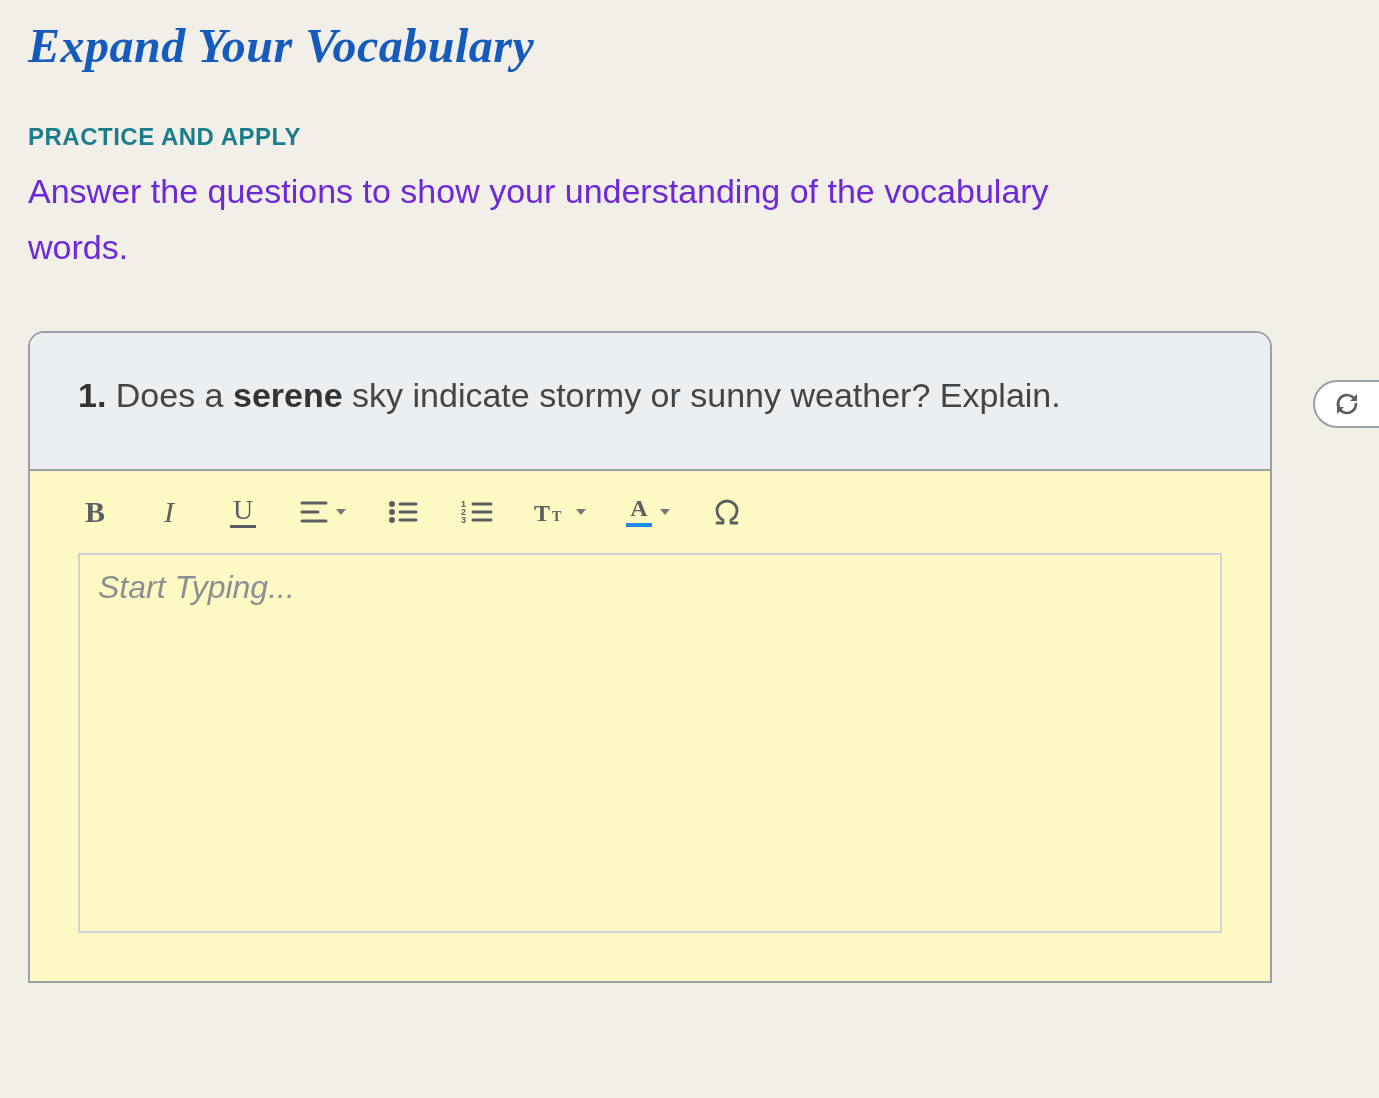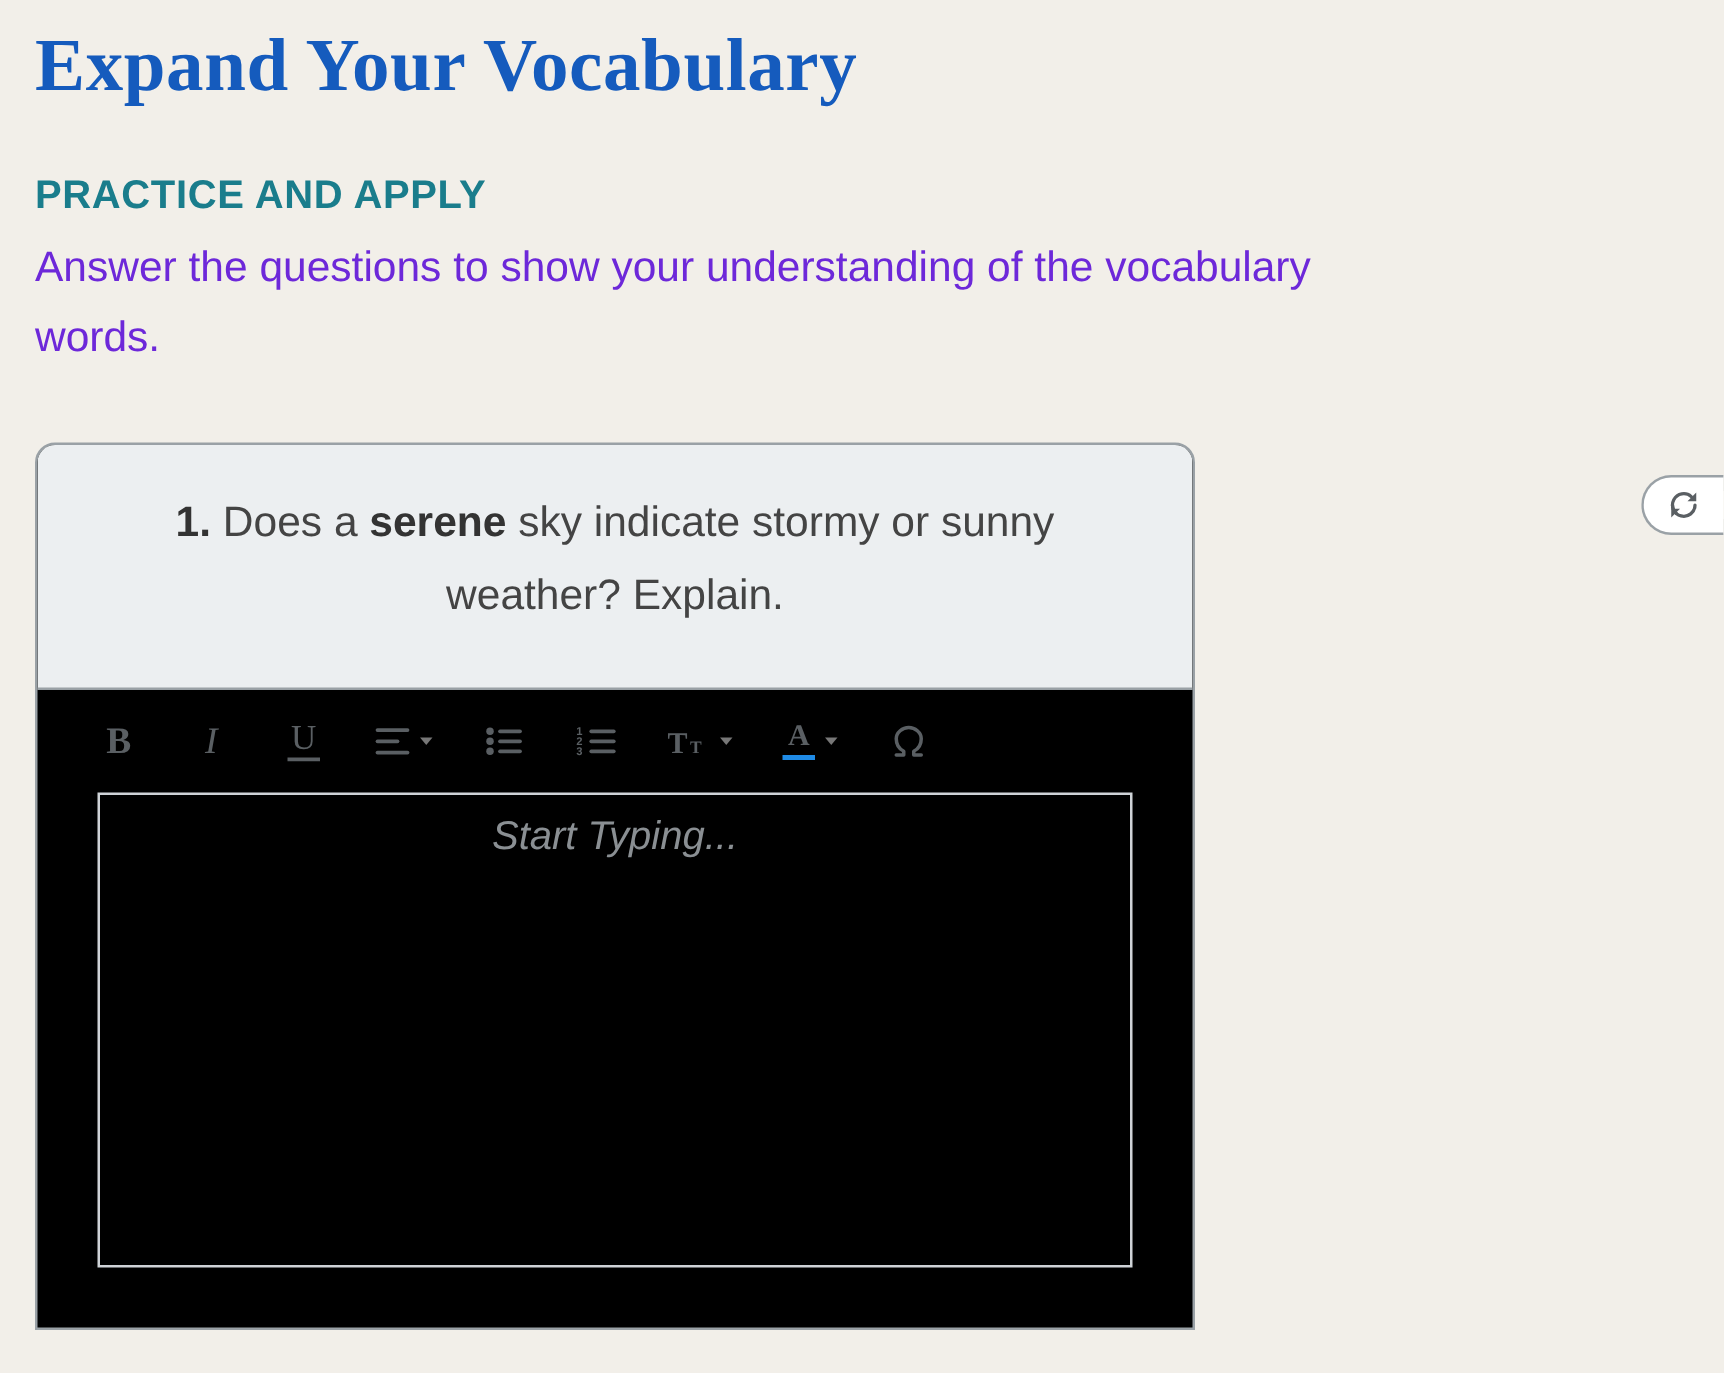--- a/index.html
+++ b/index.html
@@ -24,47 +24,47 @@
   .page {
     position: relative;
     width: 1379px;
     min-height: 1098px;
     padding: 18px 28px 0 28px;
   }
   h1.title {
     margin: 0 0 28px 0;
     font-family: Georgia, "Times New Roman", serif;
     font-weight: 900;
-    font-size: 60px;
+    font-size: 48px;
     color: var(--title-blue);
     letter-spacing: 0.5px;
+    font-style: italic;
   }
   .subtitle {
     margin: 50px 0 10px 0;
-    font-size: 32px;
+    font-size: 24px;
     font-weight: 700;
     color: var(--teal);
     letter-spacing: 0.5px;
   }
   .instructions {
     font-size: 34px;
     line-height: 1.65;
     color: #6d28d9;
     max-width: 1050px;
     margin: 12px 0 56px 0;
     font-weight: 400;
   }
 
   .question-panel {
-    width: 928px;
+    width: 1244px;
     border: 2px solid var(--panel-border);
     border-radius: 16px 16px 0 0;
-    background: #000000;
+    background: #fef9c3;
     overflow: hidden;
-    text-align: center;
   }
   .question-header {
     background: var(--panel-header-bg);
     padding: 34px 48px 44px 48px;
     font-size: 34px;
     line-height: 1.7;
     font-weight: 400;
     color: #444;
     border-bottom: 2px solid var(--panel-border);
   }

